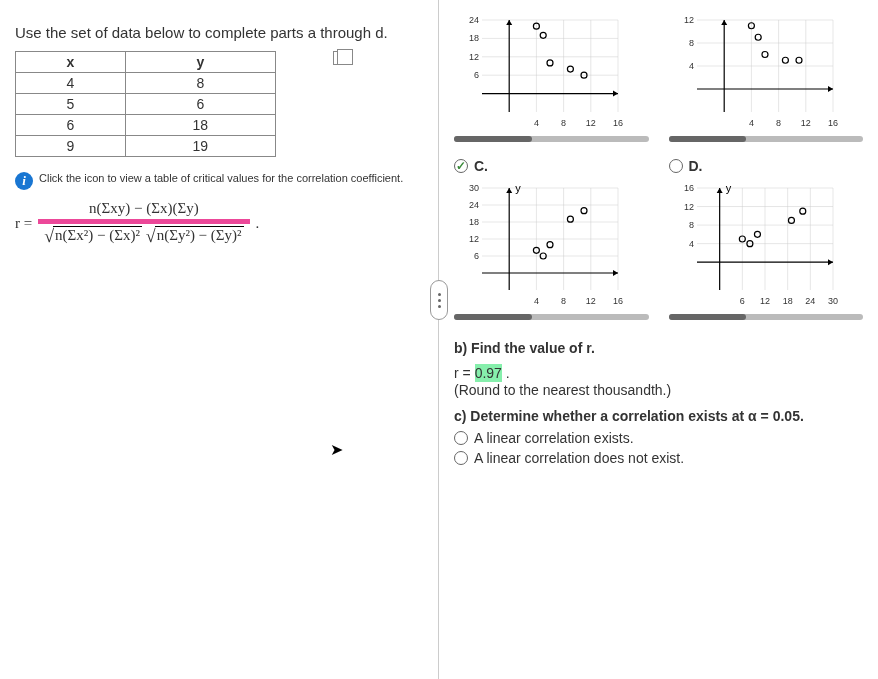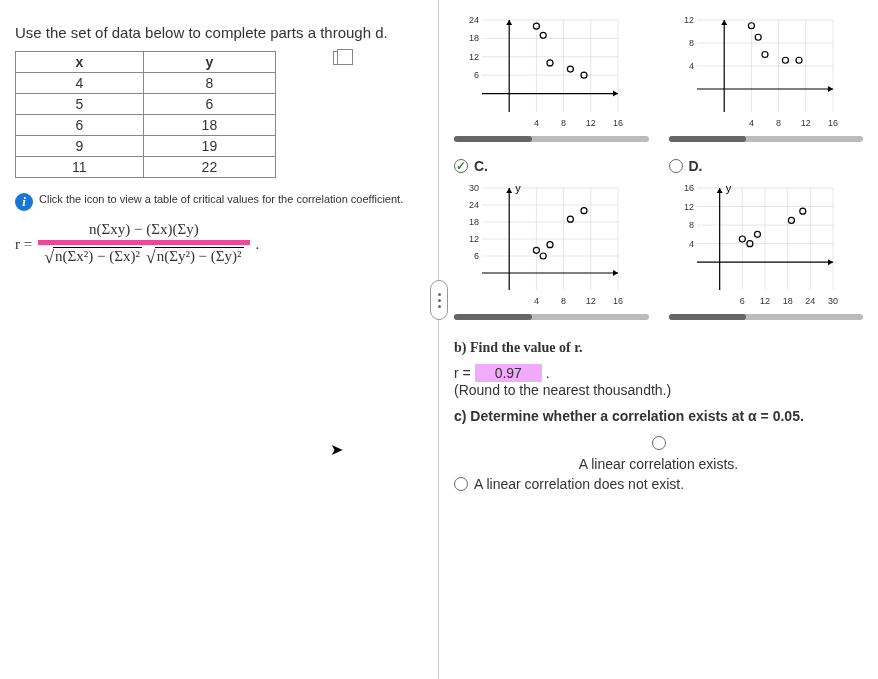--- a/index.html
+++ b/index.html
@@ -85,21 +85,21 @@
     width:14px;height:14px;border:1.5px solid #666;border-radius:50%;
     display:inline-flex;align-items:center;justify-content:center;flex-shrink:0;
   }
   .radio.checked::after{
     content:"✓"; font-size:12px; color:#3a8a3a; font-weight:bold;
   }
   svg.chart { display:block; }
   .slider-bar { height:6px;background:#bbb;border-radius:3px;margin:6px 0 12px; position:relative;}
   .slider-bar::before{content:"";position:absolute;left:0;width:40%;height:100%;background:#666;border-radius:3px;}
   .section { margin-bottom:10px; font-size:14px; }
-  .answer-box { background:#f0abfc; padding:1px 20px; display:inline-block; }
+  .answer-box { background:#86efac; padding:1px 0; display:inline-block; }
   .cursor { position:absolute; top:440px; left:330px; font-size:16px; color:#000; }
   .copy-icon {
     position:absolute; width:14px; height:14px;
     border:1px solid #888; background:#fff;
   }
   .copy-icon::after{
     content:""; position:absolute; width:14px;height:14px;
     border:1px solid #888; background:#fff; top:-3px; left:3px;
   }
 </style>
@@ -124,24 +124,20 @@
             <td>5</td>
             <td>6</td>
           </tr>
     <tr>
             <td>6</td>
             <td>18</td>
           </tr>
     <tr>
             <td>9</td>
             <td>19</td>
-          </tr>
-    <tr>
-            <td>11</td>
-            <td>22</td>
           </tr>
   </tbody>
       </table>
   <span class="copy-icon" style="top:0; right:-6px;"></span>
   </div>
 
   <div class="info-row">
     <span class="info-icon">i</span>
     <span class="info-text">Click the icon to view a table of critical values for the correlation coefficient.</span>
   </div>
@@ -304,31 +300,31 @@
           <circle cx="80.88888888888889" cy="65.63636363636364" r="3" fill="none" stroke="#000" stroke-width="1.2"></circle>
           <circle cx="88.44444444444444" cy="56.36363636363637" r="3" fill="none" stroke="#000" stroke-width="1.2"></circle>
           <circle cx="122.44444444444444" cy="42.45454545454545" r="3" fill="none" stroke="#000" stroke-width="1.2"></circle>
           <circle cx="133.77777777777777" cy="33.18181818181819" r="3" fill="none" stroke="#000" stroke-width="1.2"></circle>
         </svg>
       <div class="slider-bar"></div>
     </div>
   </div>
 
   <div class="section">
-    <p style="font-weight:bold;font-family:Liberation Serif, serif;">b) Find the value of r.</p>
+    <p style="font-weight:bold;">b) Find the value of r.</p>
     <p style="margin-top:8px;">
       <span>r = </span>
       <span class="answer-box">0.97</span> .
     </p>
     <p>(Round to the nearest thousandth.)</p>
   </div>
 
   <div class="section">
     <p style="font-weight:bold;">c) Determine whether a correlation exists at α = 0.05.</p>
-    <div class="choice-row" style="margin-top:12px;flex-direction:column;">
+    <div class="choice-row" style="margin-top:6px;">
       <span class="radio"></span>
       <span>A linear correlation exists.</span>
     </div>
     <div class="choice-row">
       <span class="radio"></span>
       <span>A linear correlation does not exist.</span>
     </div>
   </div>
 </div>
 

